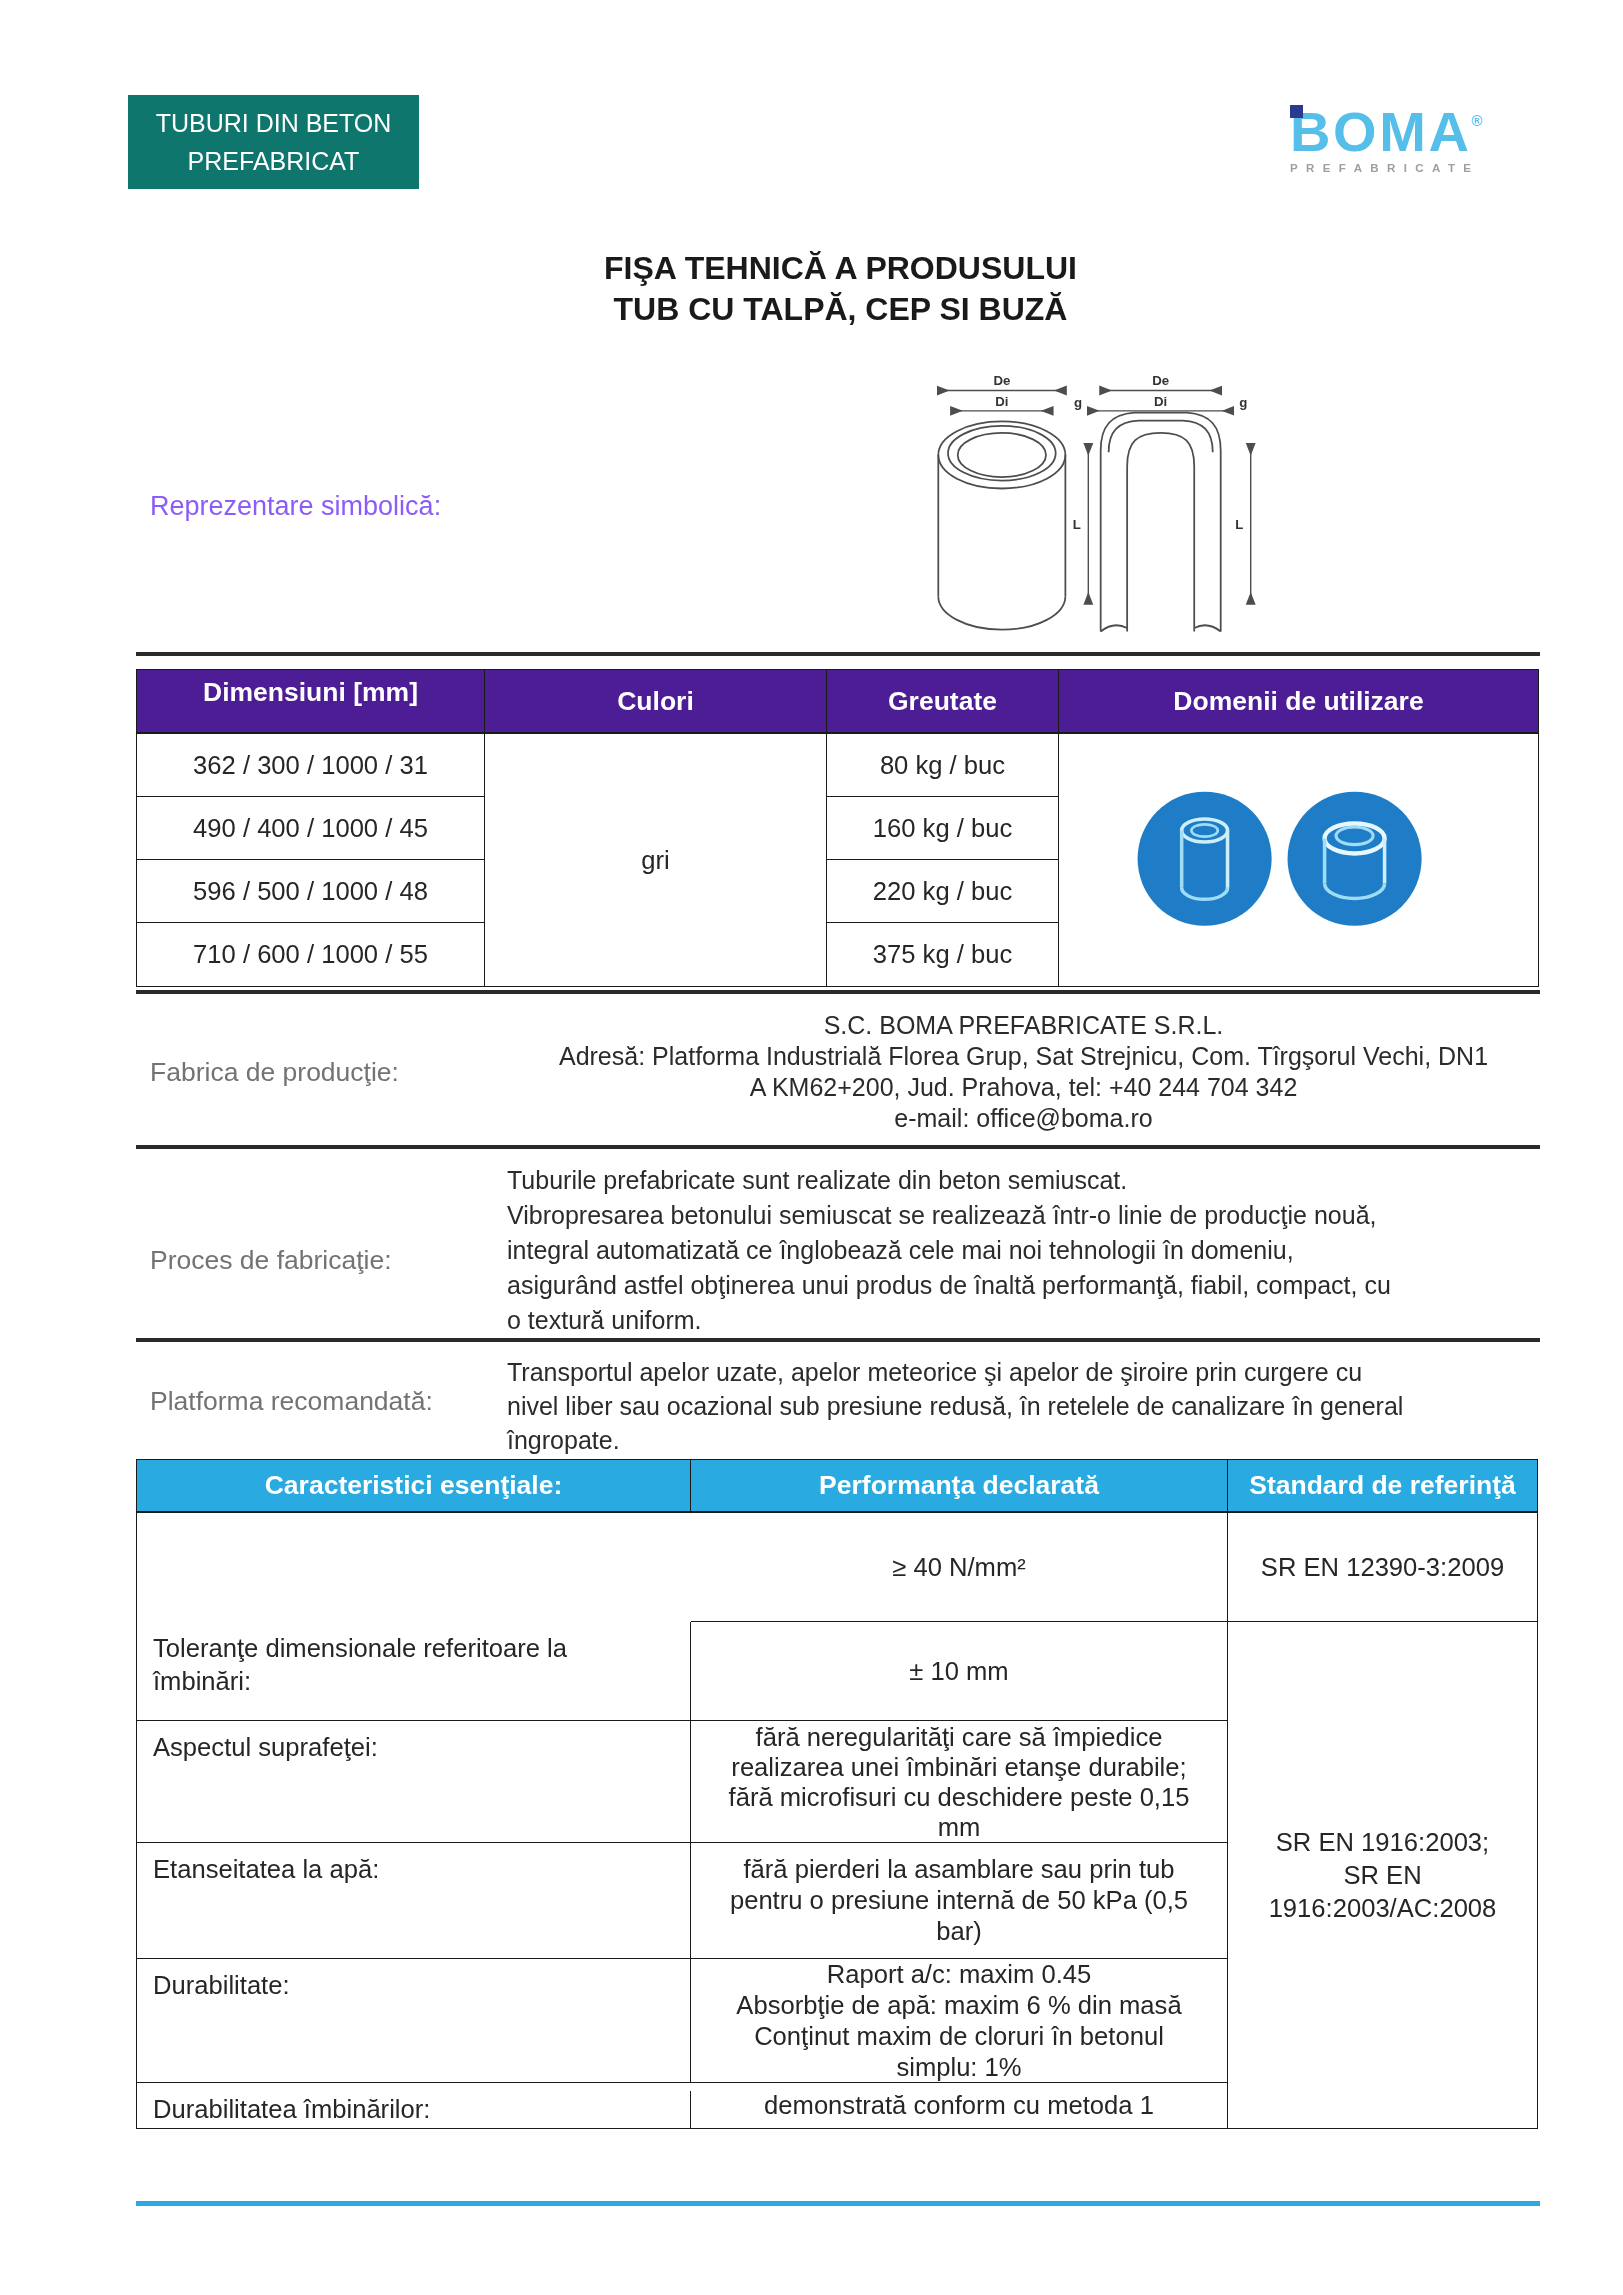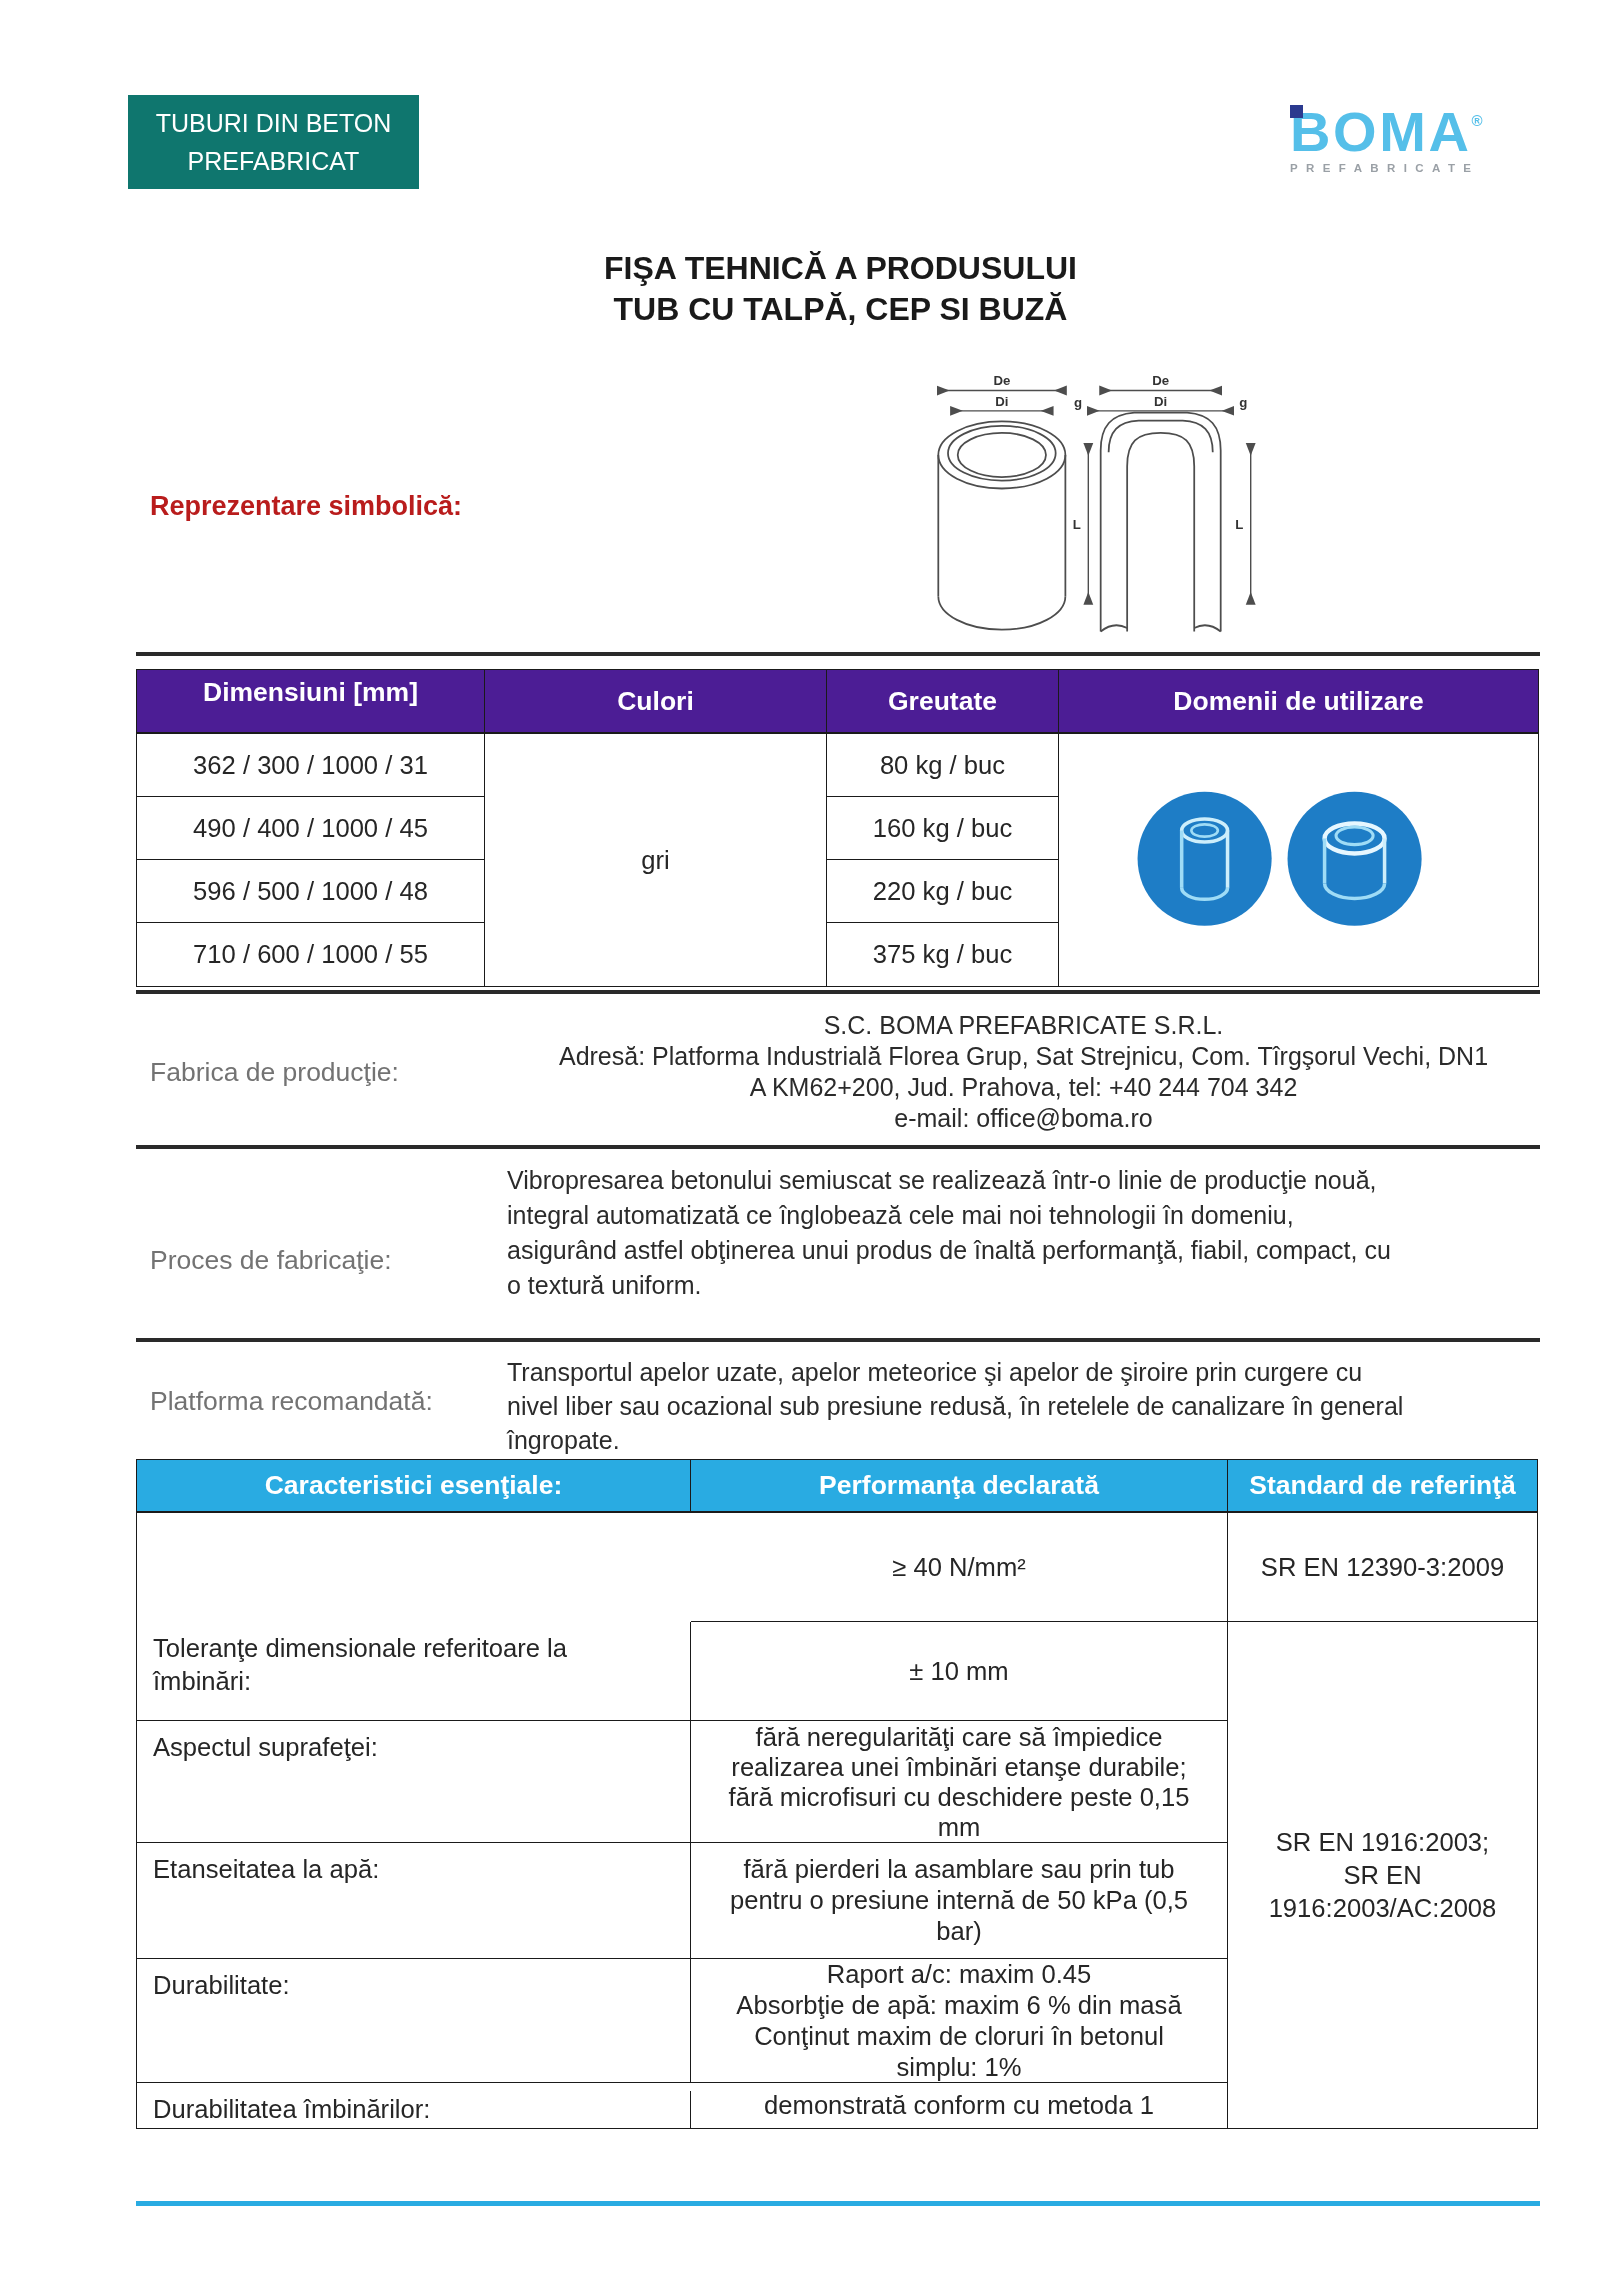--- a/index.html
+++ b/index.html
@@ -14,21 +14,21 @@
   .logo { position:absolute; left:1290px; top:104px; width:247px; }
   .logo-row { position:relative; white-space:nowrap; }
   .logo-square { position:absolute; left:0; top:0.9px; width:13.2px; height:13.2px; background:#2b3a8f; z-index:2; }
   .logo-brand { font-size:56px; font-weight:700; color:#55bfe9; letter-spacing:2.6px; line-height:56px; }
   .logo-reg { font-size:15px; color:#55bfe9; vertical-align:25px; font-weight:700; letter-spacing:0; }
   .logo-sub { margin-top:1.8px; font-size:11.5px; font-weight:700; color:#9aa0a6; letter-spacing:8.4px; }
 
   .doc-title { position:absolute; left:141px; top:248px; width:1399px; text-align:center;
     font-size:32px; font-weight:700; color:#1a1a1a; line-height:41px; }
 
-  .symbolic-label { position:absolute; left:150px; top:491px; font-size:27px; color:#b91c1c;font-weight:bold; }
+  .symbolic-label { position:absolute; left:150px; top:491px; font-size:27px; color:#8b5cf6; }
 
   .drawing { position:absolute; left:918px; top:371px; }
   .drawing text { font-size:15px; font-weight:600; fill:#333; font-family:"Liberation Sans",sans-serif; }
   .dimline { stroke:#4d4d4d; stroke-width:1.6; fill:none; }
   .shape { stroke:#4d4d4d; stroke-width:2; fill:none; }
 
   .rule { position:absolute; left:136px; width:1404px; height:3.5px; background:#2a2a2a; }
   .footer-line { position:absolute; left:136px; top:2201px; width:1404px; height:5.3px; background:#29abe2; }
 
   
@@ -181,20 +181,21 @@
       <div>S.C. BOMA PREFABRICATE S.R.L.</div>
       <div>Adresă: Platforma Industrială Florea Grup, Sat Strejnicu, Com. Tîrgşorul Vechi, DN1</div>
       <div>A KM62+200, Jud. Prahova, tel: +40 244 704 342</div>
       <div>e-mail: office@boma.ro</div>
     </div>
 
   <div class="rule" style="top:1145px;"></div>
 
   <div class="sec-label" style="top:1245px;">Proces de fabricaţie:</div>
   <div class="sec-text leftal" style="top:1163px; line-height:35px;">
+      <div>Tuburile prefabricate sunt realizate din beton semiuscat.</div>
       <div>Vibropresarea betonului semiuscat se realizează într-o linie de producţie nouă,</div>
       <div>integral automatizată ce înglobează cele mai noi tehnologii în domeniu,</div>
       <div>asigurând astfel obţinerea unui produs de înaltă performanţă, fiabil, compact, cu</div>
       <div>o textură uniform.</div>
     </div>
 
   <div class="rule" style="top:1338px;"></div>
 
   <div class="sec-label" style="top:1386px;">Platforma recomandată:</div>
   <div class="sec-text leftal" style="top:1355px; line-height:34px;">

